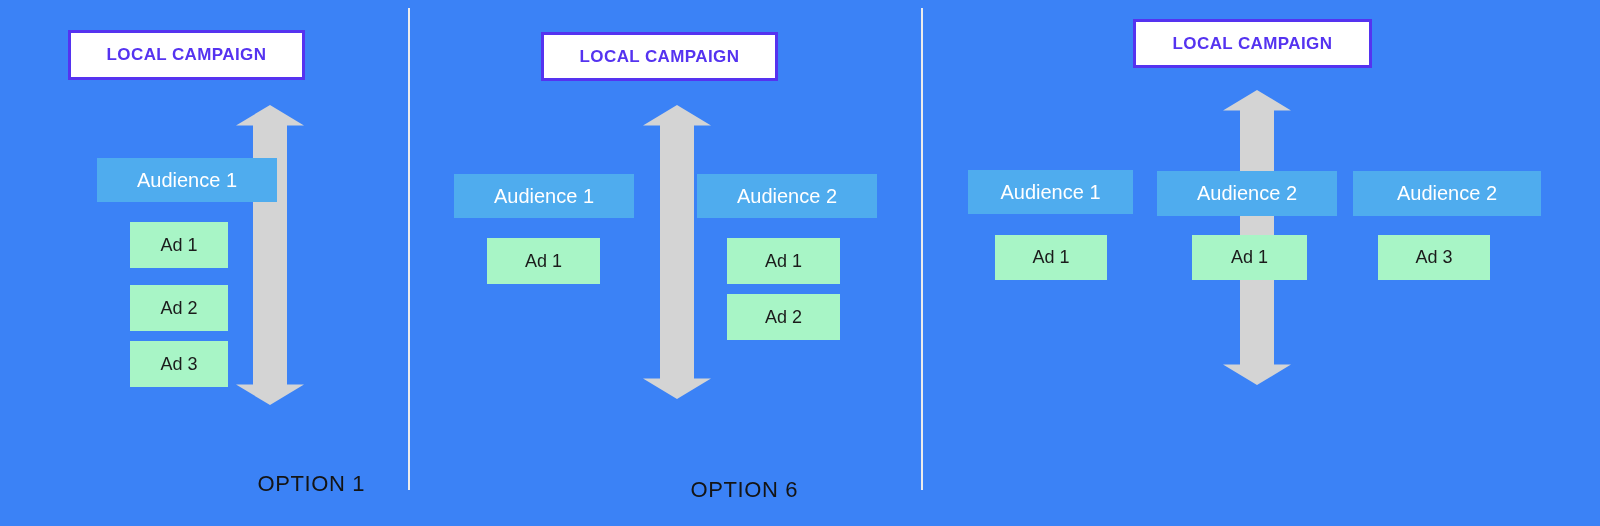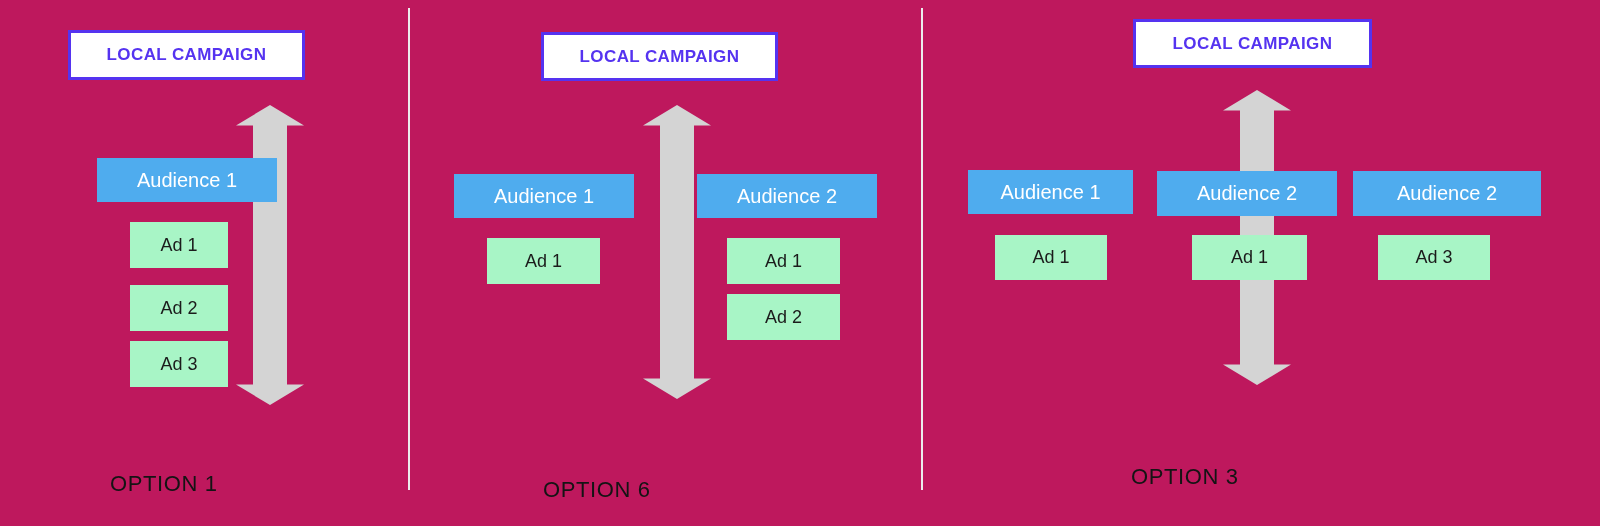--- a/index.html
+++ b/index.html
@@ -9,21 +9,21 @@
     background: #ffffff;
   }
   body {
     font-family: "Liberation Sans", sans-serif;
     -webkit-font-smoothing: antialiased;
   }
   #canvas {
     position: relative;
     width: 1600px;
     height: 526px;
-    background: #be185d;
+    background: #3b82f6;
     overflow: hidden;
   }
 
   
   .divider {
     position: absolute;
     width: 2px;
     background: #ececec;
   }
 
@@ -88,21 +88,21 @@
   }
 
   
   .option-caption {
     position: absolute;
     color: #141414;
     font-size: 22px;
     font-weight: 400;
     letter-spacing: 0.6px;
     white-space: nowrap;
-    text-align: left;
+    text-align: right;
     z-index: 4;
   }
 </style>
 </head>
 <body>
 
 <div id="canvas">
     <div class="divider" style="left: 408px; top: 8px; height: 482px; background: rgb(236, 236, 236);"></div>
     <div class="divider" style="left: 921px; top: 8px; height: 482px; background: rgb(236, 236, 236);"></div>
     <div class="campaign-box" style="left: 68px; top: 30px; width: 237px; height: 50px; border-color: rgb(85, 51, 240); background: rgb(255, 255, 255);">
@@ -169,14 +169,13 @@
     </div>
     <div class="ad-box" style="left: 1192px; top: 235px; width: 115px; height: 45px; background: rgb(168, 245, 198);">
       <span class="label" style="color: rgb(27, 27, 27);">Ad 1</span>
     </div>
     <div class="audience-box" style="left: 1353px; top: 171px; width: 188px; height: 45px; background: rgb(79, 172, 238);">
       <span class="label" style="color: rgb(255, 255, 255);">Audience 2</span>
     </div>
     <div class="ad-box" style="left: 1378px; top: 235px; width: 112px; height: 45px; background: rgb(168, 245, 198);">
       <span class="label" style="color: rgb(27, 27, 27);">Ad 3</span>
     </div>
-    <div class="option-caption" style="left: 1131px; top: 464px; width: 255px; color: rgb(20, 20, 20);">OPTION 3</div>
   </div>
 
 </body></html>

